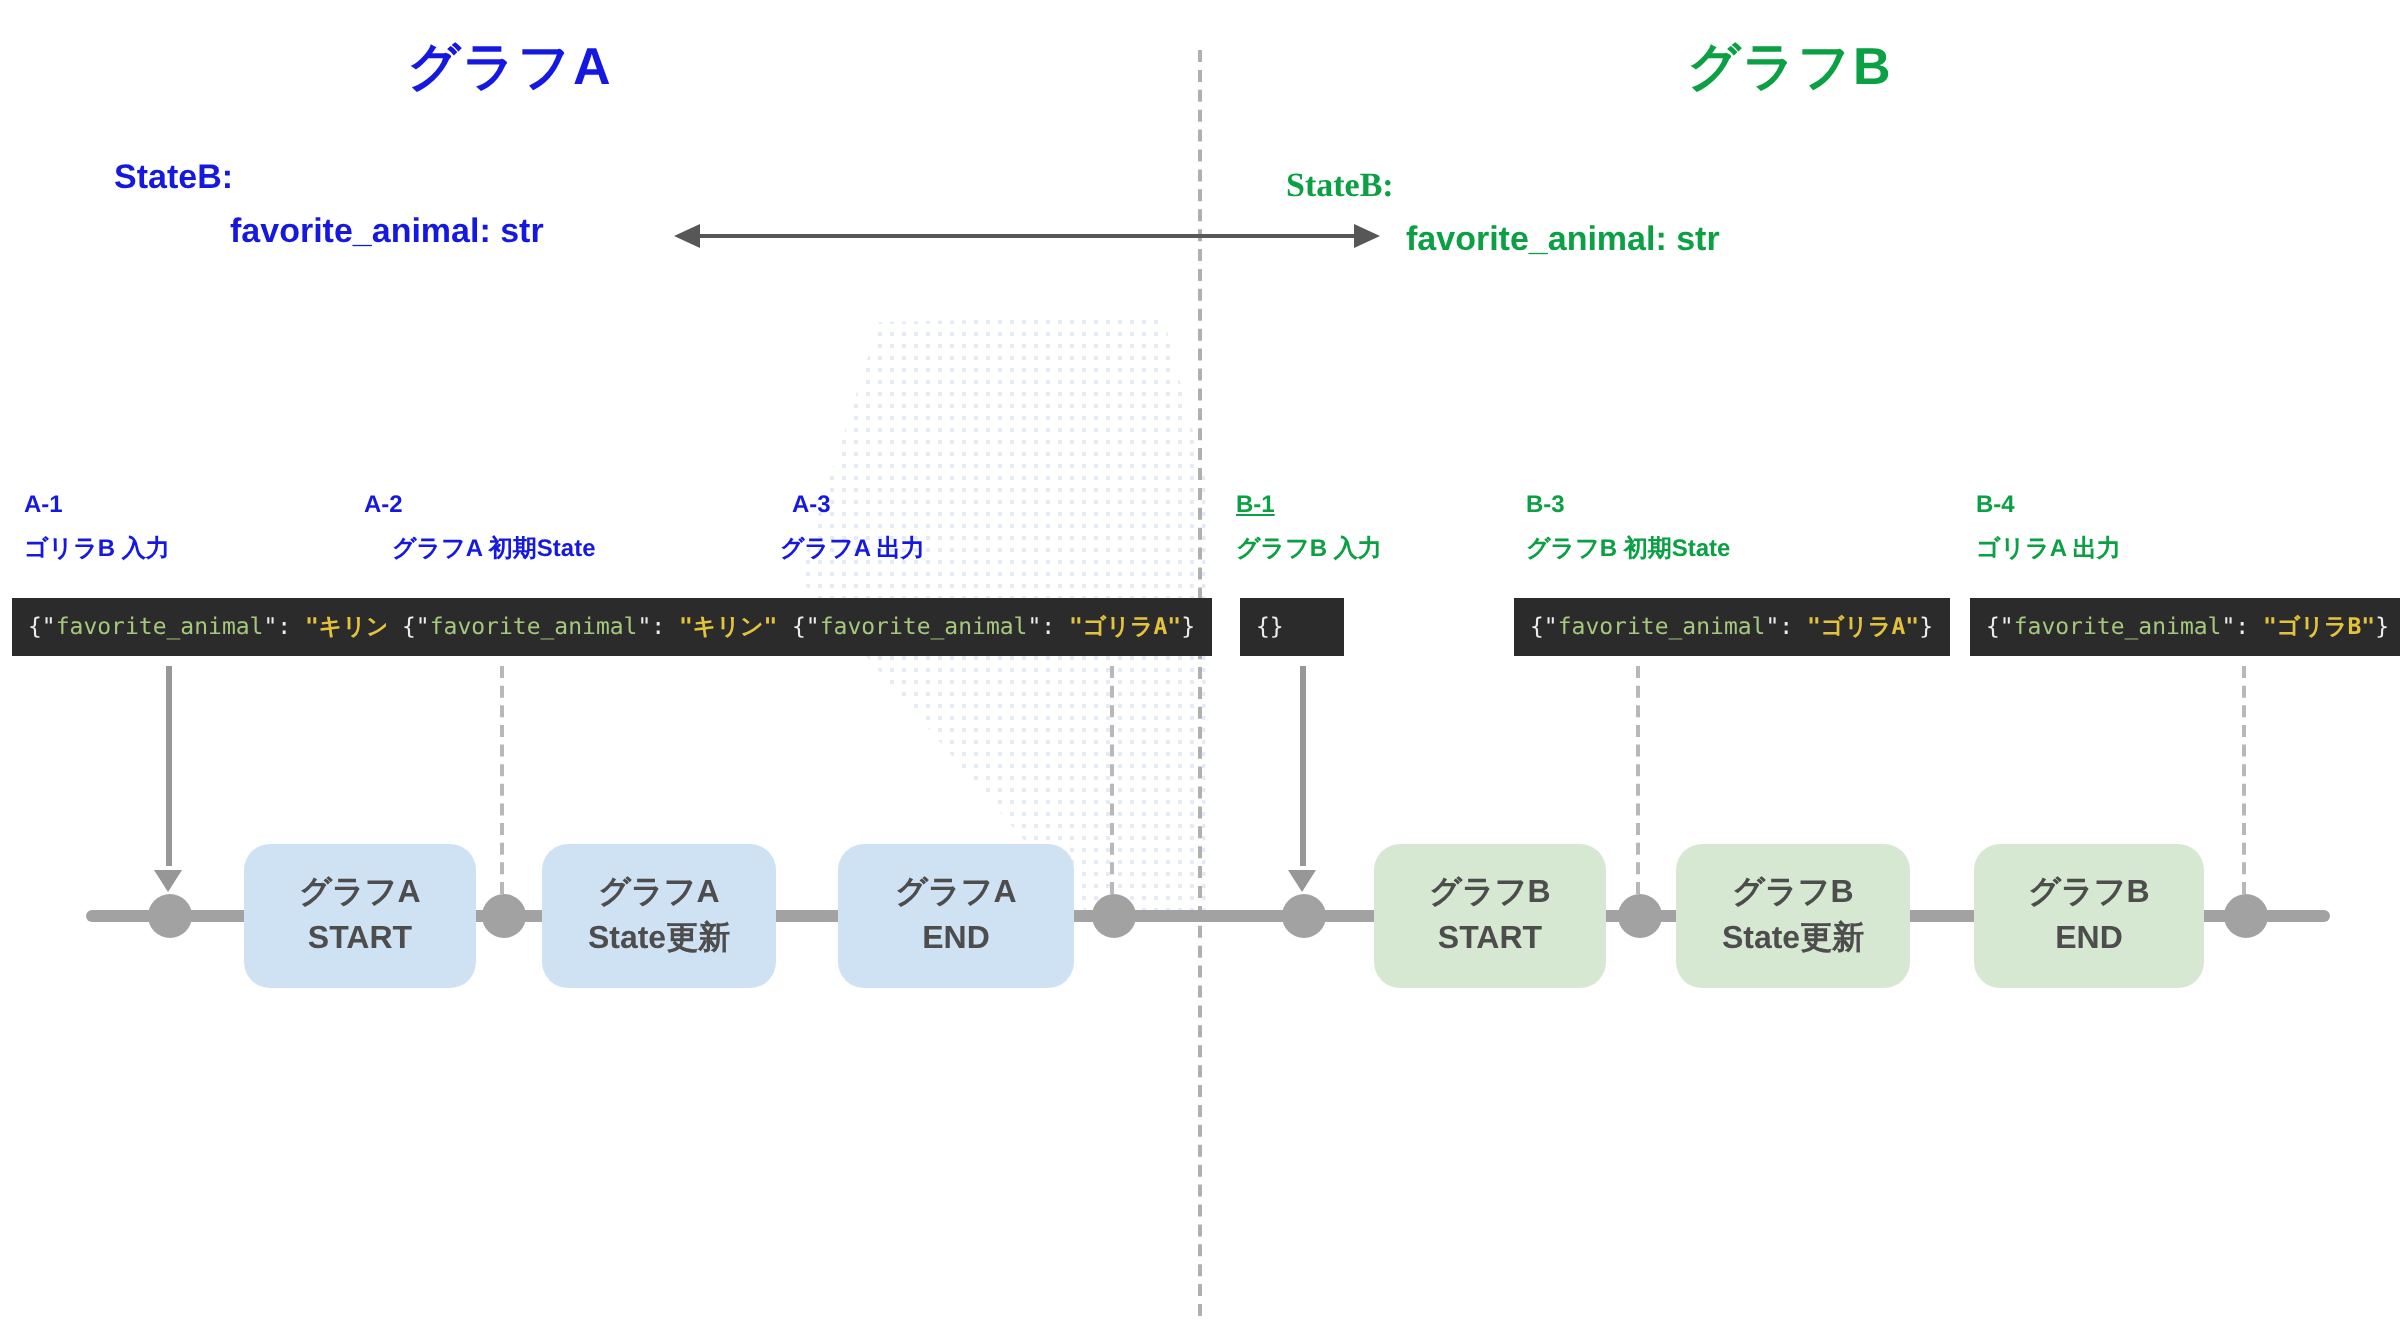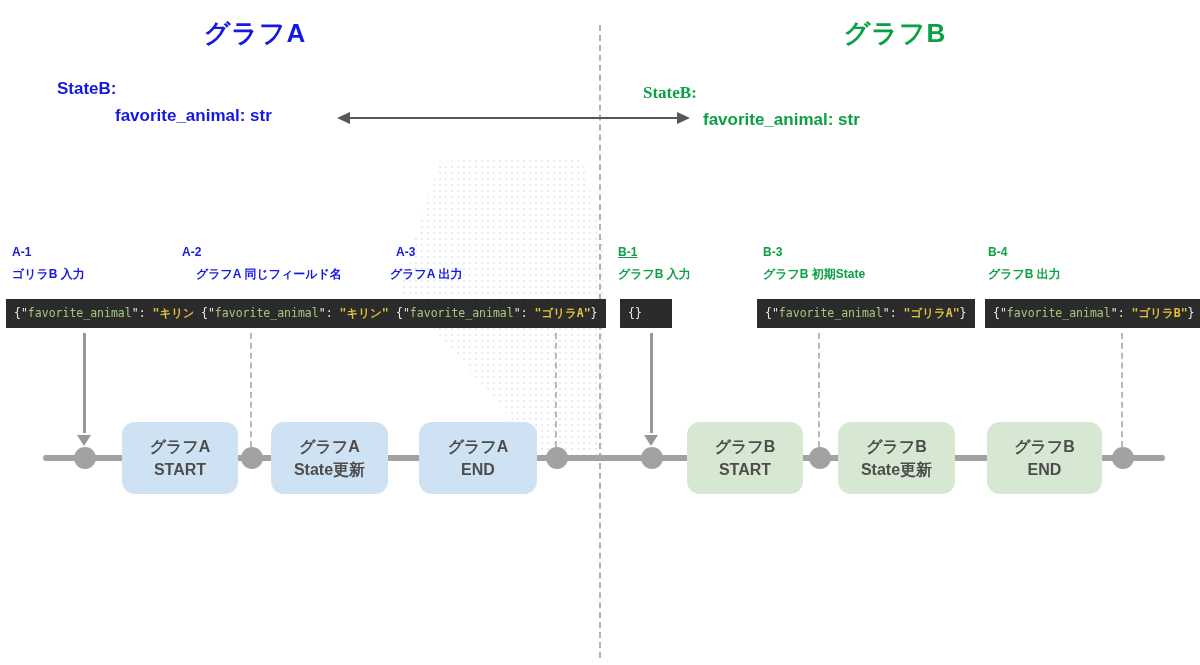--- a/index.html
+++ b/index.html
@@ -77,42 +77,42 @@
   <div class="abs head-left" style="left:337px;top:112px;"></div>
   <div class="abs head-right" style="left:677px;top:112px;"></div>
 
   <div class="abs ev-id a" style="left:12px;top:245px;">A-1</div>
   <div class="abs ev-label a" style="left:12px;top:266px;">ゴリラB 入力</div>
   <div class="abs code" style="left:6px;top:299px;"><span class="punct">{"</span><span class="key">favorite_animal</span><span class="punct">": </span><span class="val">"キリン"</span><span class="punct">}</span></div>
   <div class="abs stem" style="left:83px;top:333px;height:100px;"></div>
   <div class="abs down-head" style="left:77px;top:435px;"></div>
 
   <div class="abs ev-id a" style="left:182px;top:245px;">A-2</div>
-  <div class="abs ev-label a" style="left:196px;top:266px;">グラフA 同じフィールド名</div>
+  <div class="abs ev-label a" style="left:196px;top:266px;">グラフA 初期State</div>
   <div class="abs code" style="left:193px;top:299px;"><span class="punct">{"</span><span class="key">favorite_animal</span><span class="punct">": </span><span class="val">"キリン"</span><span class="punct">}</span></div>
   <div class="abs vdash" style="left:250px;top:333px;height:114px;"></div>
 
   <div class="abs ev-id a" style="left:396px;top:245px;text-align:center;">A-3</div>
   <div class="abs ev-label a" style="left:390px;top:266px;">グラフA 出力</div>
   <div class="abs code" style="left:388px;top:299px;"><span class="punct">{"</span><span class="key">favorite_animal</span><span class="punct">": </span><span class="val">"ゴリラA"</span><span class="punct">}</span></div>
   <div class="abs vdash" style="left:555px;top:333px;height:114px;"></div>
 
   <div class="abs ev-id b" style="left:618px;top:245px;text-decoration:underline;">B-1</div>
   <div class="abs ev-label b" style="left:618px;top:266px;">グラフB 入力</div>
   <div class="abs code" style="left:620px;top:299px;min-width:52px;box-sizing:border-box;"><span class="punct">{}</span><span class="key"></span><span class="punct"></span><span class="val"></span><span class="punct"></span></div>
   <div class="abs stem" style="left:650px;top:333px;height:100px;"></div>
   <div class="abs down-head" style="left:644px;top:435px;"></div>
 
   <div class="abs ev-id b" style="left:763px;top:245px;">B-3</div>
   <div class="abs ev-label b" style="left:763px;top:266px;">グラフB 初期State</div>
   <div class="abs code" style="left:757px;top:299px;"><span class="punct">{"</span><span class="key">favorite_animal</span><span class="punct">": </span><span class="val">"ゴリラA"</span><span class="punct">}</span></div>
   <div class="abs vdash" style="left:818px;top:333px;height:114px;"></div>
 
   <div class="abs ev-id b" style="left:988px;top:245px;">B-4</div>
-  <div class="abs ev-label b" style="left:988px;top:266px;">グラフB 出力</div>
+  <div class="abs ev-label b" style="left:988px;top:266px;">ゴリラA 出力</div>
   <div class="abs code" style="left:985px;top:299px;"><span class="punct">{"</span><span class="key">favorite_animal</span><span class="punct">": </span><span class="val">"ゴリラB"</span><span class="punct">}</span></div>
   <div class="abs vdash" style="left:1121px;top:333px;height:114px;"></div>
 
   <div class="abs tl-line" style="left:43px;top:455px;width:1122px;"></div>
 
   <div class="abs tl-node" style="left:74px;top:447px;"></div>
   <div class="abs tl-node" style="left:241px;top:447px;"></div>
   <div class="abs tl-node" style="left:546px;top:447px;"></div>
   <div class="abs tl-node" style="left:641px;top:447px;"></div>
   <div class="abs tl-node" style="left:809px;top:447px;"></div>

